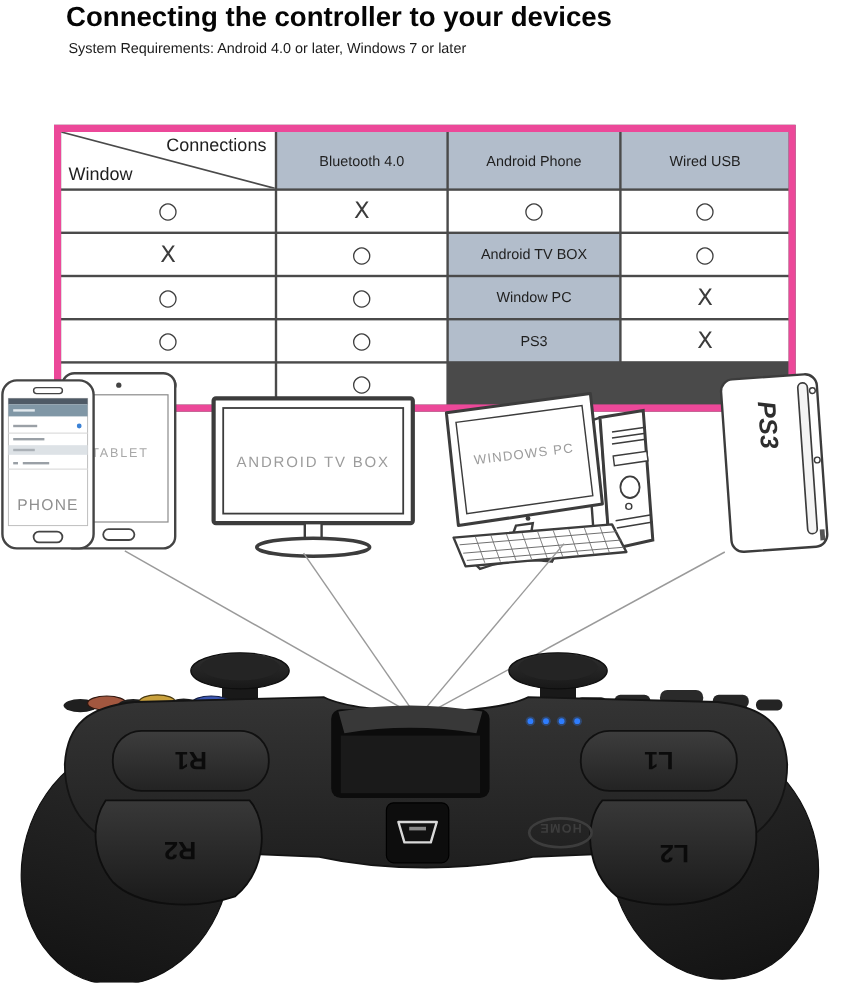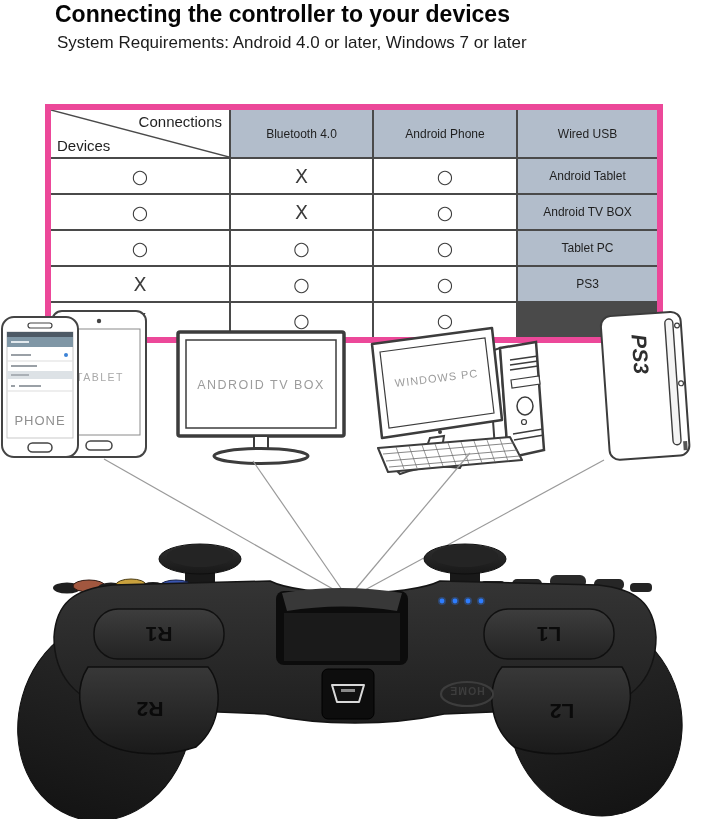--- a/index.html
+++ b/index.html
@@ -1,21 +1,21 @@
 <!DOCTYPE html>
 <html><head>
 <meta charset="utf-8">
 <style>
   html,body{margin:0;padding:0;}
   body{width:704px;height:819px;background:#ffffff;font-family:"Liberation Sans",sans-serif;position:relative;overflow:hidden;}
   .stage{position:absolute;inset:0;width:704px;height:819px;background:#fff;}
 
   
   .title{position:absolute;left:55px;top:1px;font-size:23px;font-weight:bold;color:#050505;letter-spacing:0;margin:0;}
-  .subtitle{position:absolute;left:57px;top:33px;font-size:17px;color:#1c1c1c;}
+  .subtitle{position:absolute;left:57px;top:33px;font-size:12px;color:#1c1c1c;}
 
   
   .conn-table{
     position:absolute;left:45px;top:68px;
     display:grid;
     grid-template-columns:178px 141px 142px 139px;
     grid-template-rows:47px repeat(5,34px);
     gap:2px;background:#4a4a4a;border:6px solid #ec4899;margin-top:36px;
   }
   .cell{background:#fff;display:flex;align-items:center;justify-content:center;color:#1f1f1f;}
@@ -43,41 +43,40 @@
 
   <h1 class="title">Connecting the controller to your devices</h1>
   <div class="subtitle">System Requirements: Android 4.0 or later, Windows 7 or later</div>
 
   <div class="conn-table">
     <div class="cell corner">
       <svg class="corner-svg" viewBox="0 0 178 47" preserveAspectRatio="none">
         <line x1="0" y1="0" x2="178" y2="47" stroke="#4a4a4a" stroke-width="1.4"></line>
       </svg>
       <span class="corner-top">Connections</span>
-      <span class="corner-bottom">Devices</span>
+      <span class="corner-bottom">Window</span>
     </div>
     <div class="cell head">Bluetooth 4.0</div>
     <div class="cell dev">Android Phone</div>
 
     <div class="cell head">Wired USB</div>
     <div class="cell val">○</div>
     <div class="cell val">X</div>
     <div class="cell val">○</div>
 
-    <div class="cell dev">Android Tablet</div>
     <div class="cell val">○</div>
     <div class="cell val">X</div>
     <div class="cell val">○</div>
 
     <div class="cell dev">Android TV BOX</div>
     <div class="cell val">○</div>
     <div class="cell val">○</div>
     <div class="cell val">○</div>
 
-    <div class="cell dev">Tablet PC</div>
+    <div class="cell dev">Window PC</div>
     <div class="cell val">X</div>
     <div class="cell val">○</div>
     <div class="cell val">○</div>
 
     <div class="cell dev">PS3</div>
     <div class="cell val">X</div>
     <div class="cell val">○</div>
     <div class="cell val">○</div>
   </div>
 

